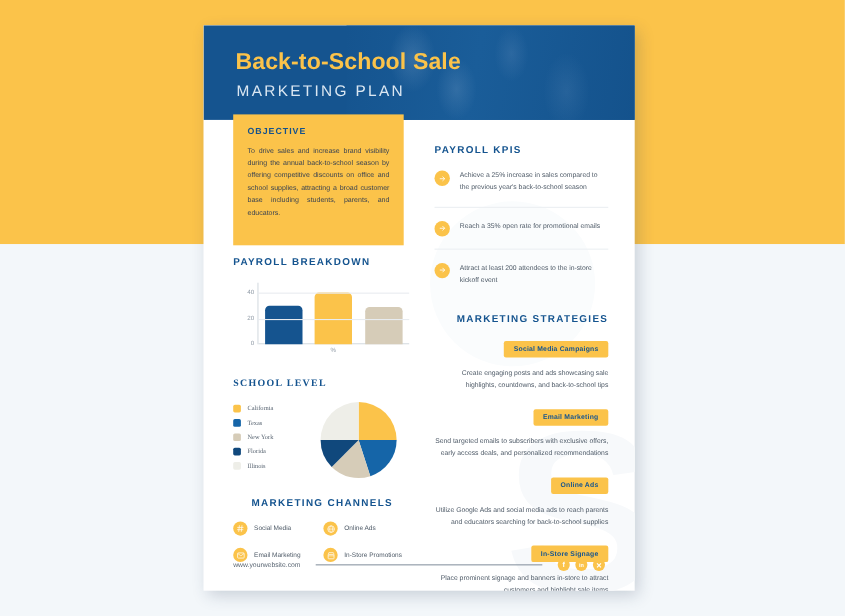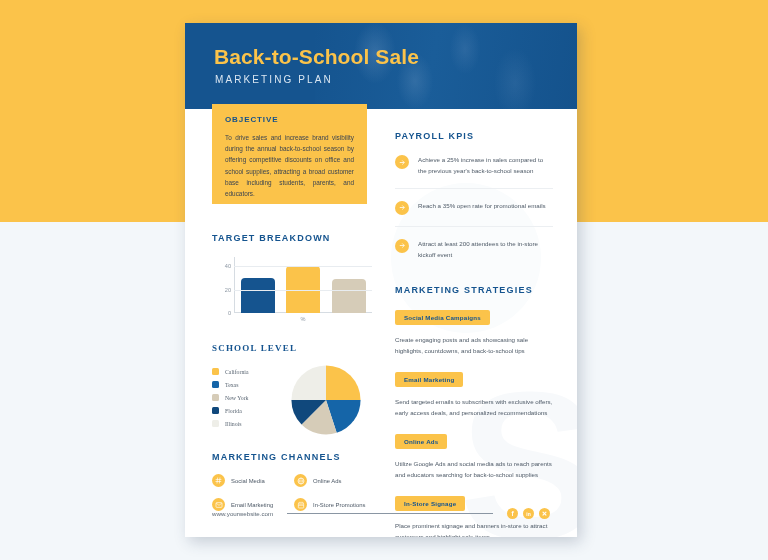--- a/index.html
+++ b/index.html
@@ -96,21 +96,21 @@
     top: 22px;
     font-size: 21px;
     font-weight: bold;
     color: #fbc34a;
     letter-spacing: 0.1px;
   }
   .header-sub {
     position: absolute;
     left: 30px;
     top: 51px;
-    font-size: 10px;
+    font-size: 14px;
     color: #dbe7f2;
     letter-spacing: 2.1px;
   }
   .logo {
     position: absolute;
     right: 22px;
     top: 29px;
     display: flex;
     align-items: center;
   }
@@ -143,21 +143,21 @@
   }
 
   
   .objective {
     position: absolute;
     left: 27px;
     top: 81px;
     width: 155px;
     min-height: 96px;
     background: #fbc34a;
-    padding: 11px 13px 5px 13px;
+    padding: 11px 13px 24px 13px;
     box-sizing: border-box;
   }
   .objective-title {
     font-size: 8px;
     font-weight: bold;
     color: #14528c;
     letter-spacing: 0.9px;
     margin-bottom: 8px;
   }
   .objective-body {
@@ -270,21 +270,21 @@
     color: #5a6673;
   }
   .pie-wrap {
     position: relative;
     width: 72px; height: 72px;
     margin-left: 4px;
     margin-top: -2px;
   }
 
   
-  .channels { margin-top: 16px; }
+  .channels { margin-top: 16px; text-align: center; }
   .channels-grid {
     margin-top: 12px;
     display: grid;
     grid-template-columns: 82px 82px;
     row-gap: 11px;
   }
   .chan {
     display: flex;
     align-items: center;
   }
@@ -325,21 +325,21 @@
     flex: 0 0 auto;
     display: flex; align-items: center; justify-content: center;
     margin-top: 1px;
   }
   .kpi-text {
     font-size: 6.2px;
     line-height: 1.85;
     color: #4e5a67;
   }
 
-  .strategies { margin-top: 13px; }
+  .strategies { margin-top: 13px; text-align: right; }
   .strat { margin-top: 11px; }
   .strat-chip {
     display: inline-block;
     background: #fbc34a;
     color: #15548f;
     font-size: 6.2px;
     font-weight: bold;
     padding: 4px 9px;
     border-radius: 2px;
     letter-spacing: 0.2px;
@@ -405,21 +405,21 @@
     </div>
 
     <div class="objective">
       <div class="objective-title">OBJECTIVE</div>
       <div class="objective-body">To drive sales and increase brand visibility during the annual back-to-school season by offering competitive discounts on office and school supplies, attracting a broad customer base including students, parents, and educators.</div>
     </div>
 
     <div class="left-col">
 
       <div>
-        <div class="sec-title bars-title">TARGET BREAKDOWN</div>
+        <div class="sec-title bars-title">PAYROLL BREAKDOWN</div>
         <div class="bar-chart">
           <div class="bc-plot">
             <div class="bc-base"></div>
             <div class="bc-bars" id="bc-bars">
                 <div class="bc-bar" style="height: 35px; background: rgb(21, 84, 143);"></div>
                 <div class="bc-bar" style="height: 46.6667px; background: rgb(251, 195, 74);"></div>
                 <div class="bc-bar" style="height: 33.8333px; background: rgb(214, 204, 184);"></div>
               </div>
           </div>
           <div id="bc-ticks">

